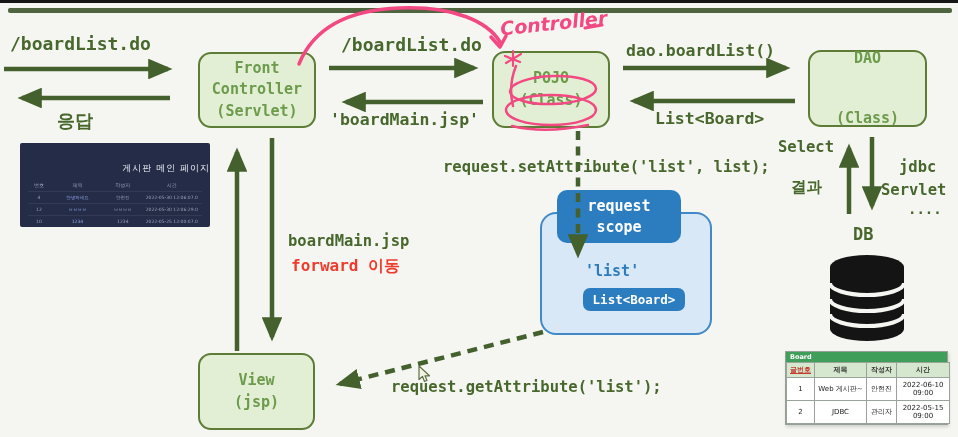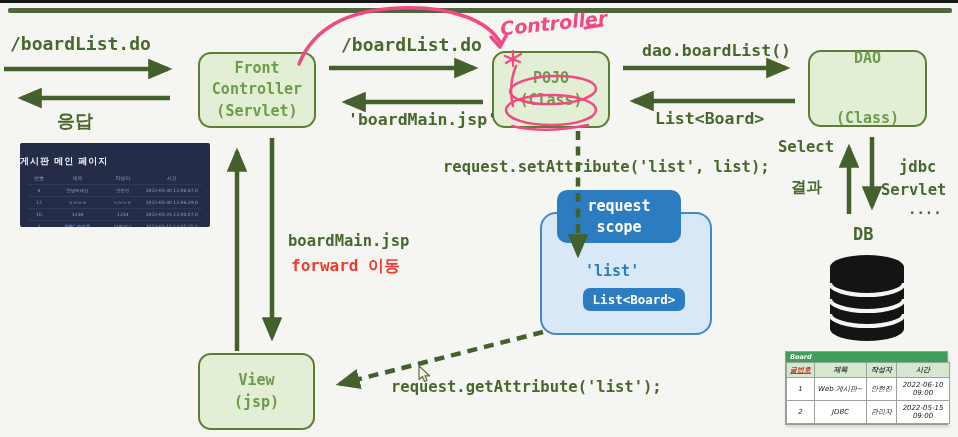--- a/index.html
+++ b/index.html
@@ -45,32 +45,31 @@
     display:flex; align-items:center; justify-content:center;
     color:#fff; font-weight:bold; font-size:12.5px;
   }
 
   
   .preview {
     position:absolute; left:20px; top:143px; width:190px; height:84px;
     background:#242c48; border-radius:2px; z-index:2; overflow:hidden;
     font-family:"DejaVu Sans", sans-serif;
   }
-  .preview .ptitle { color:#eef0f5; font-weight:bold; font-size:9px; text-align:left; margin-top:12px; letter-spacing:1px; }
+  .preview .ptitle { color:#eef0f5; font-weight:normal; font-size:9px; text-align:right; margin-top:19px; letter-spacing:1px; }
   .preview table { width:92%; margin:5px auto 0; border-collapse:collapse; table-layout:fixed; }
   .preview th { color:#9aa3bf; font-size:5px; font-weight:normal; padding:2px 0 3px; }
   .preview td { font-size:4.5px; text-align:center; padding:3px 0; border-top:1px solid rgba(255,255,255,0.07); color:#9aa0b5; }
   .preview td.t { color:#8fa7e8; }
 
   
   .dbtable {
     position:absolute; left:785px; top:351px; width:163px; z-index:2;
     border:1px solid #96a096; background:#14532d; box-shadow:1px 2px 3px rgba(0,0,0,0.15);
     font-family:"DejaVu Sans", sans-serif;
-    font-style:italic;
   }
   .dbtable .tname { background:#3f9e59; color:#fff; font-weight:bold; font-size:6.5px; padding:1px 0 1px 4px; }
   .dbtable table { width:100%; border-collapse:collapse; table-layout:fixed; }
   .dbtable th { background:#d6e7cf; font-size:7px; color:#333; border:0.5px solid #9aa39a; padding:2px 0; font-weight:bold; }
   .dbtable th.idcol { color:#c23b2e; text-decoration:underline; }
   .dbtable td { background:#fff; font-size:7px; color:#222; border:0.5px solid #9aa39a; text-align:center; padding:3px 0; }
 
   .note-pink {
     position:absolute; left:500px; top:12px; z-index:7;
     color:#f24983; font-family:"DejaVu Sans", sans-serif; font-style:italic; font-weight:bold;
@@ -120,22 +119,22 @@
     <span>(Class)</span>
   </div>
   <div class="node" style="left:198px; top:353px; width:117px; height:77px;">
     <span>View</span>
     <span>(jsp)</span>
   </div>
 
   <div class="lbl" style="left:10px; top:33px; font-size:18px;">/boardList.do</div>
   <div class="lbl" style="left:57px; top:109px; font-size:18px;">응답</div>
   <div class="lbl" style="left:341px; top:34px; font-size:18px;">/boardList.do</div>
-  <div class="lbl" style="left:348px; top:110px; font-size:16.5px;">'boardMain.jsp'</div>
-  <div class="lbl" style="left:642px; top:41px; font-size:16.5px;">dao.boardList()</div>
+  <div class="lbl" style="left:330px; top:110px; font-size:16.5px;">'boardMain.jsp'</div>
+  <div class="lbl" style="left:626px; top:41px; font-size:16.5px;">dao.boardList()</div>
   <div class="lbl" style="left:655px; top:109px; font-size:16.5px;">List&lt;Board&gt;</div>
   <div class="lbl" style="left:443px; top:158px; font-size:15.5px;">request.setAttribute('list', list);</div>
   <div class="lbl" style="left:288px; top:232px; font-size:15.5px;">boardMain.jsp</div>
   <div class="lbl red" style="left:291px; top:256px; font-size:16px;">forward 이동</div>
   <div class="lbl" style="left:391px; top:378px; font-size:15.5px;">request.getAttribute('list');</div>
   <div class="lbl" style="left:778px; top:138px; font-size:15.5px;">Select</div>
   <div class="lbl" style="left:791px; top:177px; font-size:15.5px;">결과</div>
   <div class="lbl" style="left:899px; top:158px; font-size:15.5px;">jdbc</div>
   <div class="lbl" style="left:881px; top:181px; font-size:15.5px;">Servlet</div>
   <div class="lbl" style="left:908px; top:201px; font-size:14px;">....</div>

